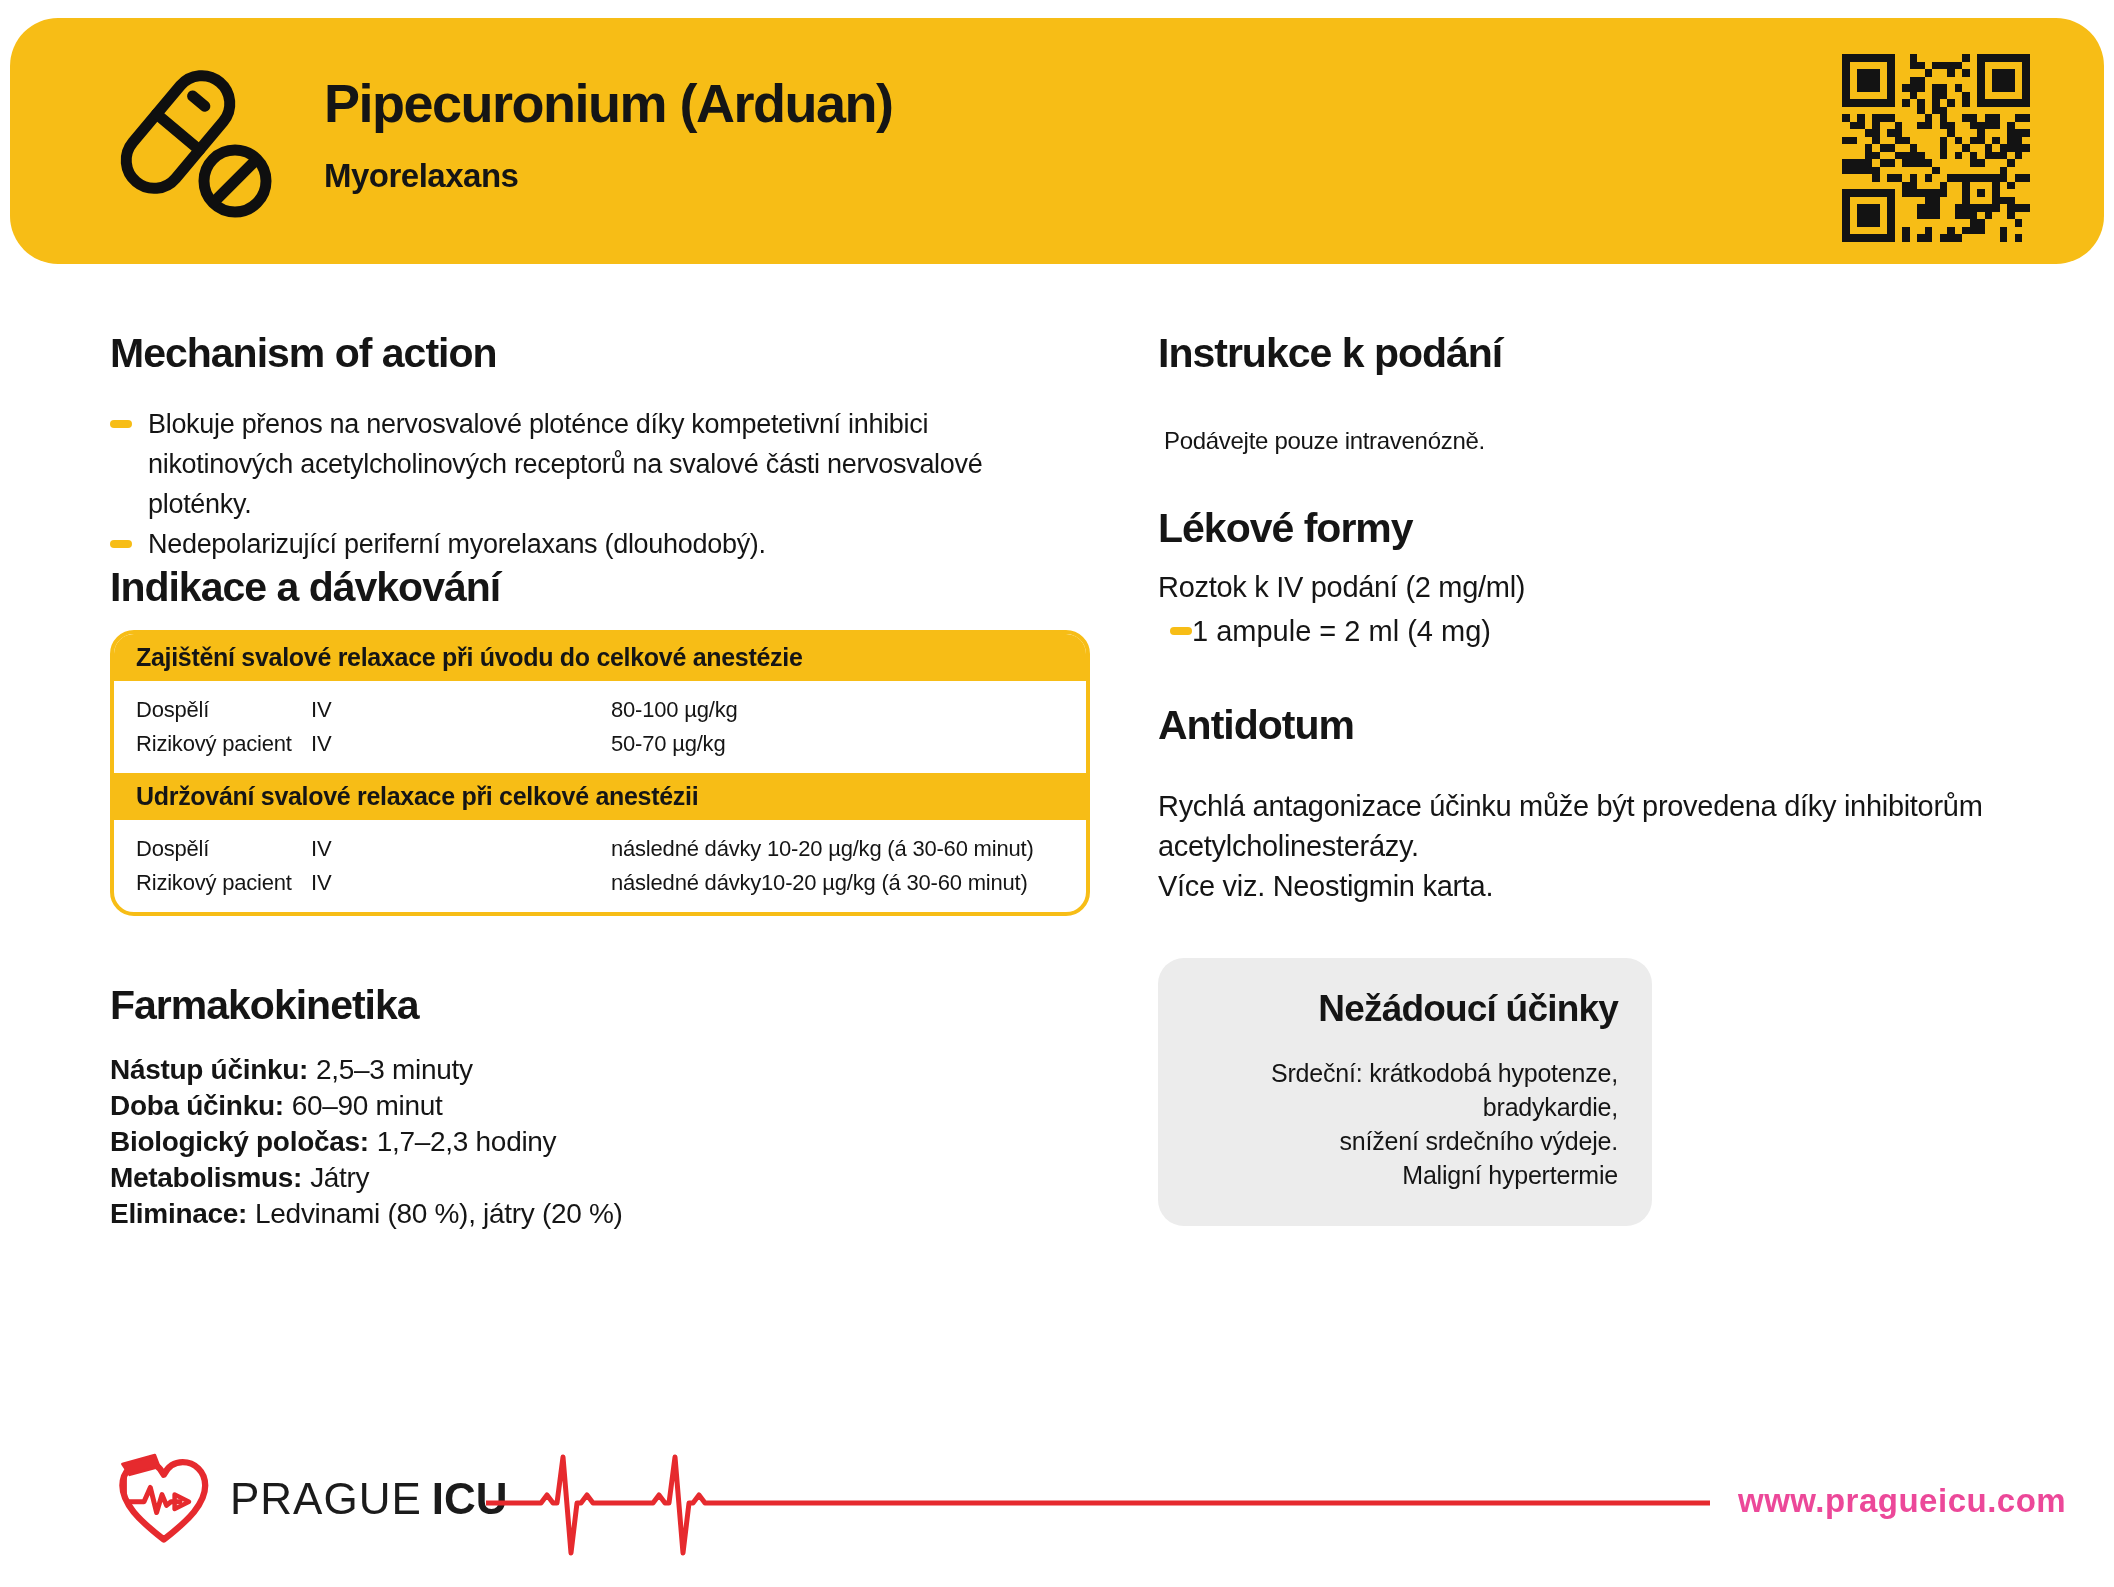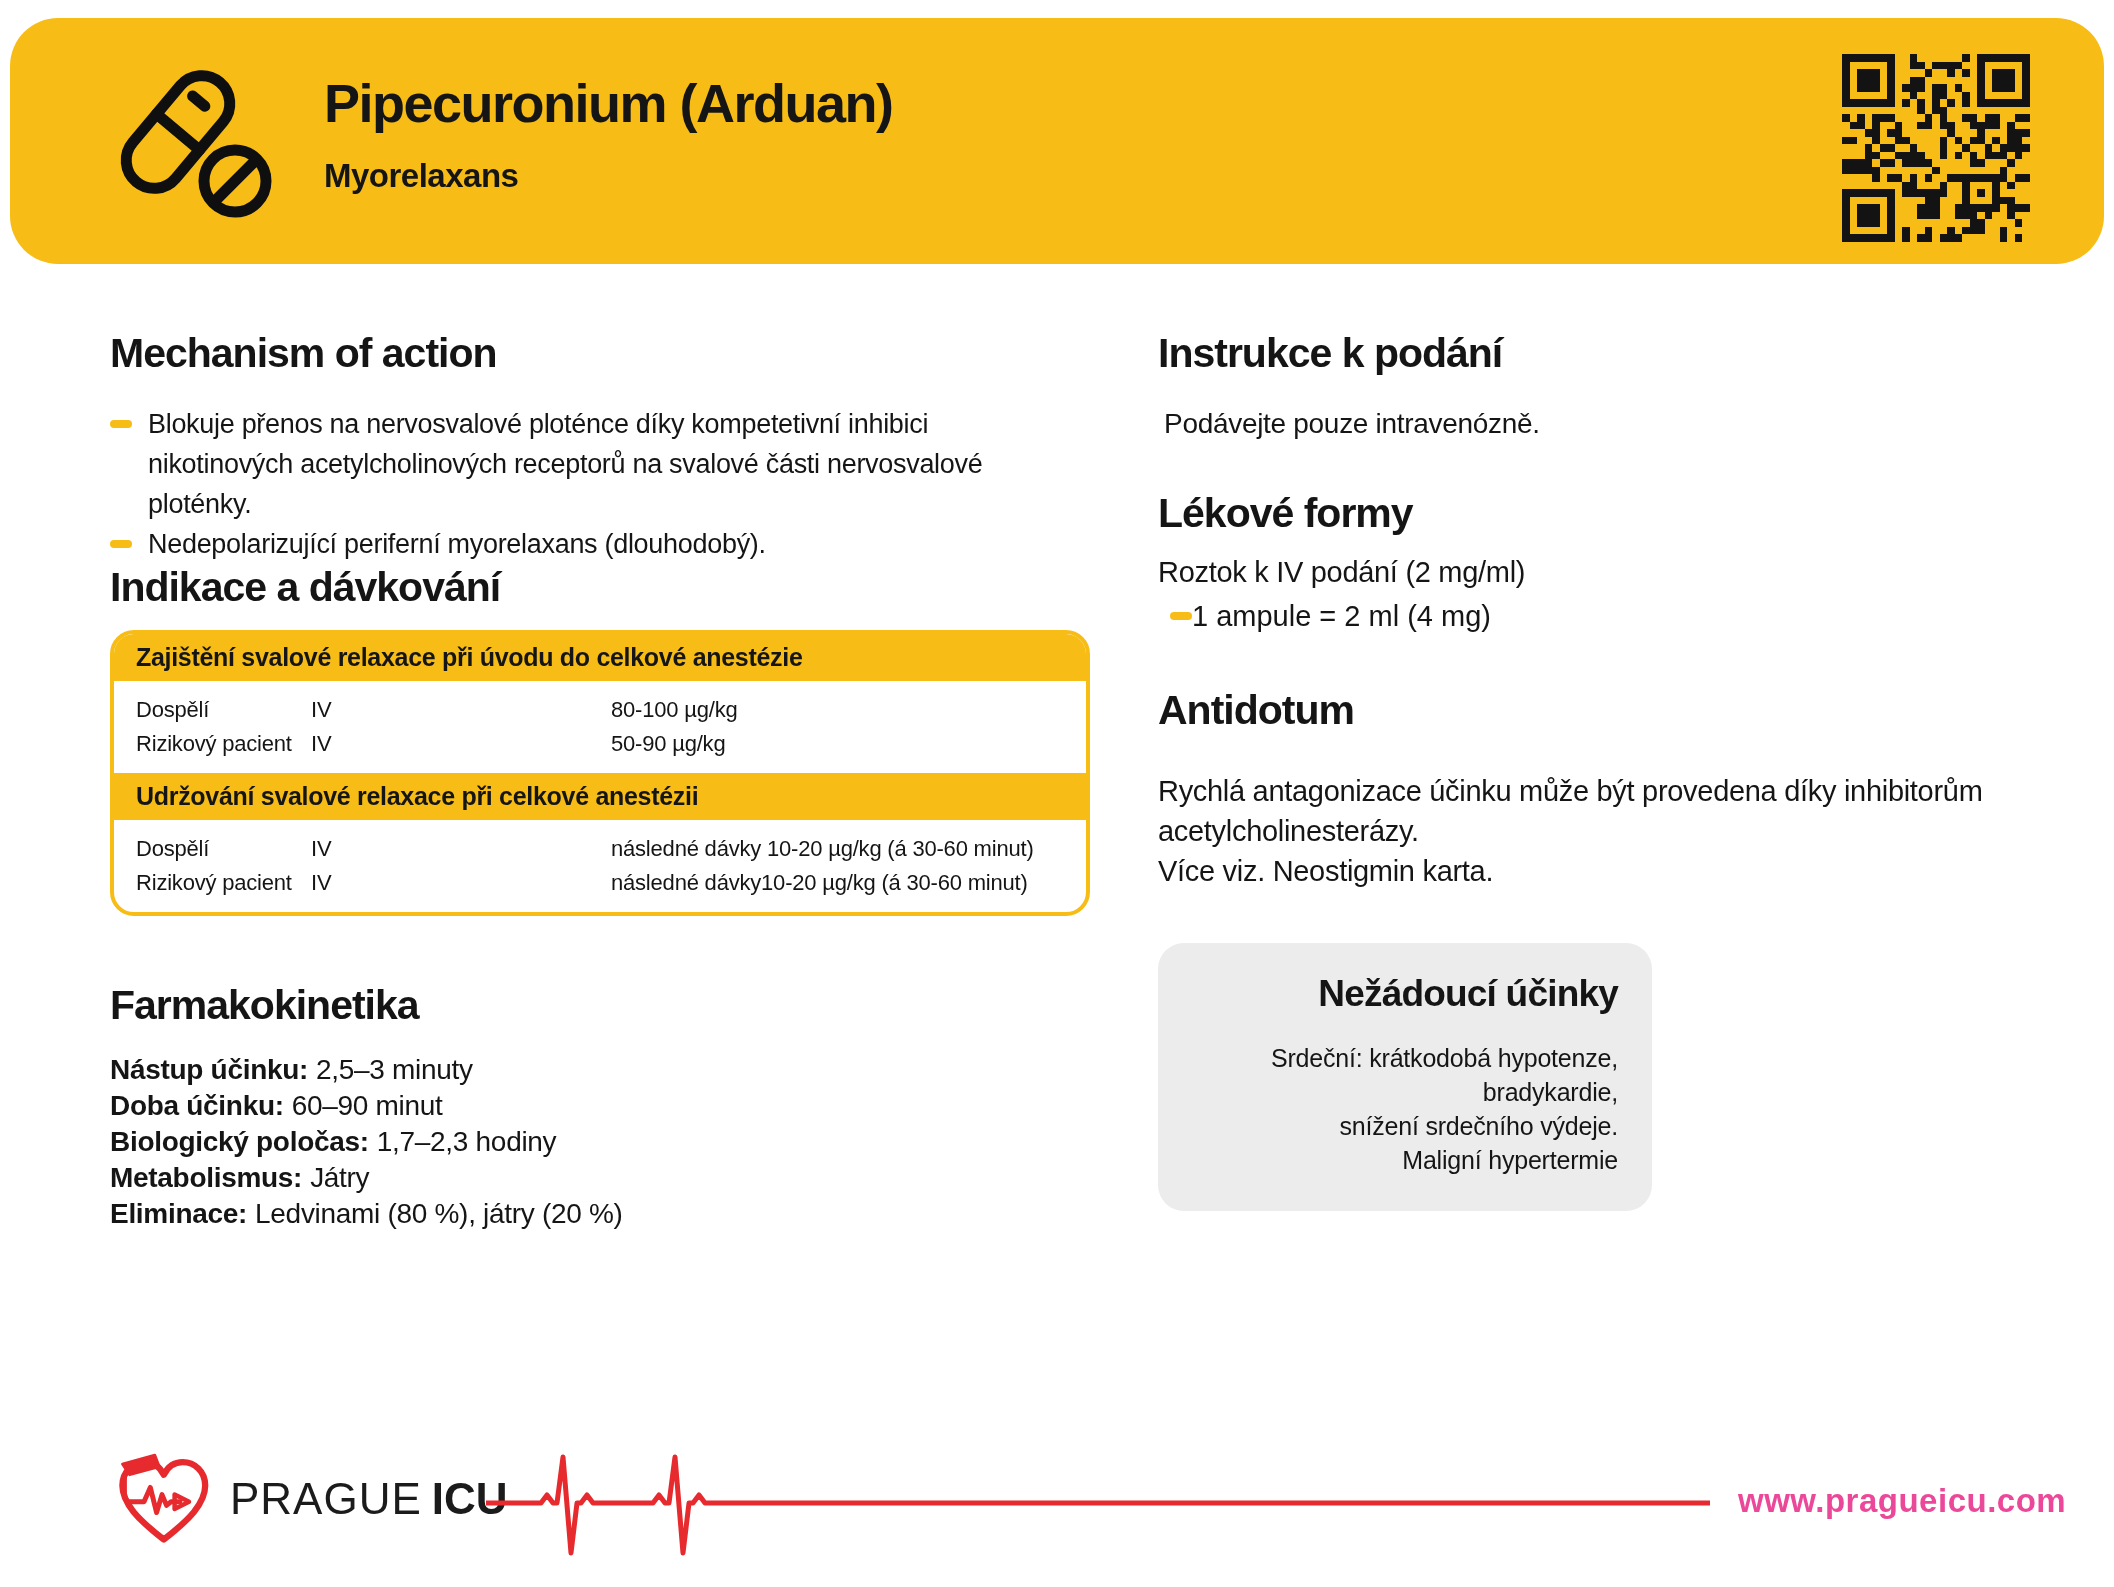--- a/index.html
+++ b/index.html
@@ -53,21 +53,21 @@
   .row{display:grid;grid-template-columns:175px 300px 1fr;font-size:22px;line-height:34px;}
   .row span{white-space:nowrap;letter-spacing:-0.2px;}
 
   
   .h-farmako{margin-top:66px;}
   .pk{margin-top:24px;font-size:28px;line-height:36px;letter-spacing:-0.3px;}
   .pk-label{font-weight:bold;}
   .pk-value{margin-left:8px;}
 
   
-  .instr-text{margin-top:32px;font-size:28px;padding-left:6px;letter-spacing:-0.3px;}
+  .instr-text{margin-top:51px;font-size:24px;padding-left:6px;letter-spacing:-0.3px;}
   .h-lekove{margin-top:50px;}
   .roztok{margin-top:20px;font-size:29px;letter-spacing:-0.3px;}
   .form-bullet{margin-top:8px;display:flex;font-size:29px;line-height:38px;padding-left:12px;}
   .form-bullet .dash{margin-top:15px;}
   .h-antidotum{margin-top:52px;}
   .antidote-text{margin-top:38px;font-size:29px;line-height:40px;letter-spacing:-0.3px;}
 
   
   .sidebox{
     margin-top:52px;width:494px;background:var(--grey);
@@ -428,21 +428,21 @@
     <div class="group-header">Zajištění svalové relaxace při úvodu do celkové anestézie</div>
     <div class="rows">
       <div class="row">
         <span>Dospělí</span>
         <span>IV</span>
         <span>80-100 µg/kg</span>
       </div>
       <div class="row">
         <span>Rizikový pacient</span>
         <span>IV</span>
-        <span>50-90 µg/kg</span>
+        <span>50-70 µg/kg</span>
       </div>
     </div>
     <div class="group-header">Udržování svalové relaxace při celkové anestézii</div>
     <div class="rows">
       <div class="row">
         <span>Dospělí</span>
         <span>IV</span>
         <span>následné dávky 10-20 µg/kg (á 30-60 minut)</span>
       </div>
       <div class="row">

